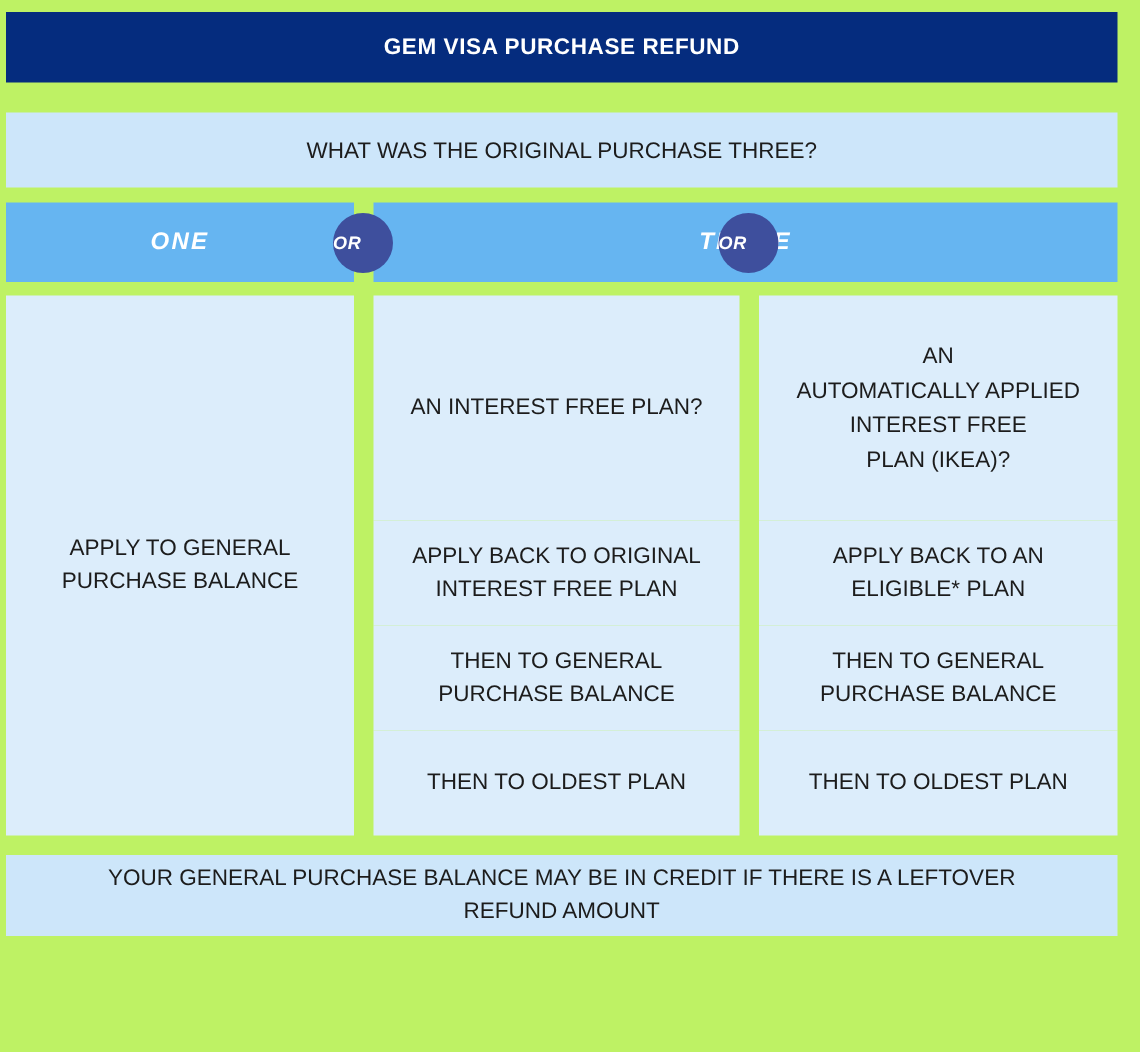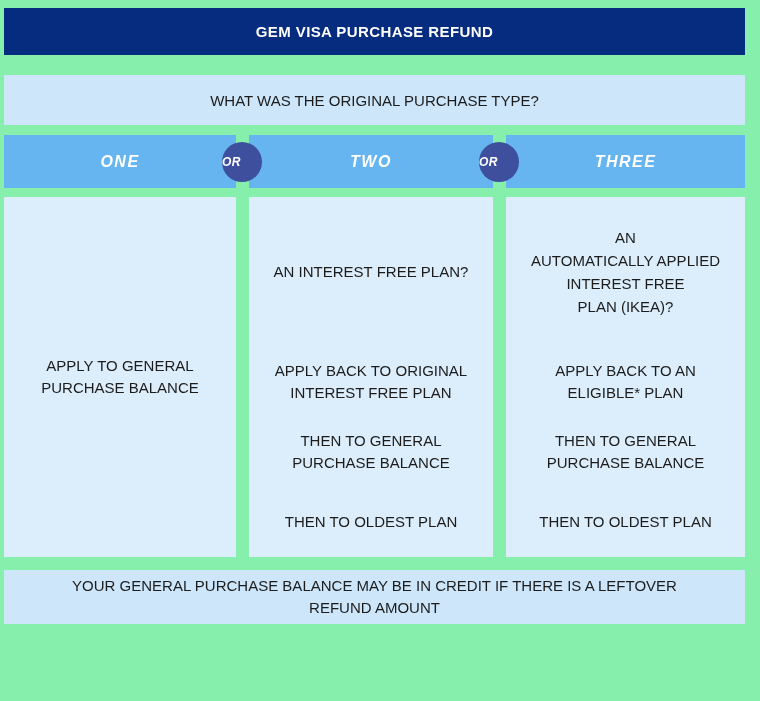--- a/index.html
+++ b/index.html
@@ -3,21 +3,21 @@
 <meta charset="utf-8">
 <style>
   * { margin: 0; padding: 0; box-sizing: border-box; }
   html, body { background: #ffffff; }
   body { font-family: "Liberation Sans", sans-serif; color: #1c1c1c; }
 
   .page {
     position: relative;
     width: 760px;
     height: 701px;
-    background: #86efac;
+    background: #bef264;
     padding: 8px 15px 0 4px;
     overflow: hidden;
   }
 
   .title-bar {
     height: 47px;
     background: var(--navy, #052C7E);
     color: #ffffff;
     display: flex;
     align-items: center;
@@ -143,29 +143,26 @@
 </head>
 <body>
 
 <div class="page">
 
   <div class="title-bar">
     <span>GEM VISA PURCHASE REFUND</span>
   </div>
 
   <div class="question-bar">
-    <span>WHAT WAS THE ORIGINAL PURCHASE TYPE?</span>
+    <span>WHAT WAS THE ORIGINAL PURCHASE THREE?</span>
   </div>
 
   <div class="header-row">
     <div class="col-head w1">
         <span>ONE</span>
-      </div>
-    <div class="col-head w2">
-        <span>TWO</span>
       </div>
     <div class="col-head w3">
         <span>THREE</span>
       </div>
     <div class="or-circle or-1">
         <span>OR</span>
       </div>
     <div class="or-circle or-2">
         <span>OR</span>
       </div>

